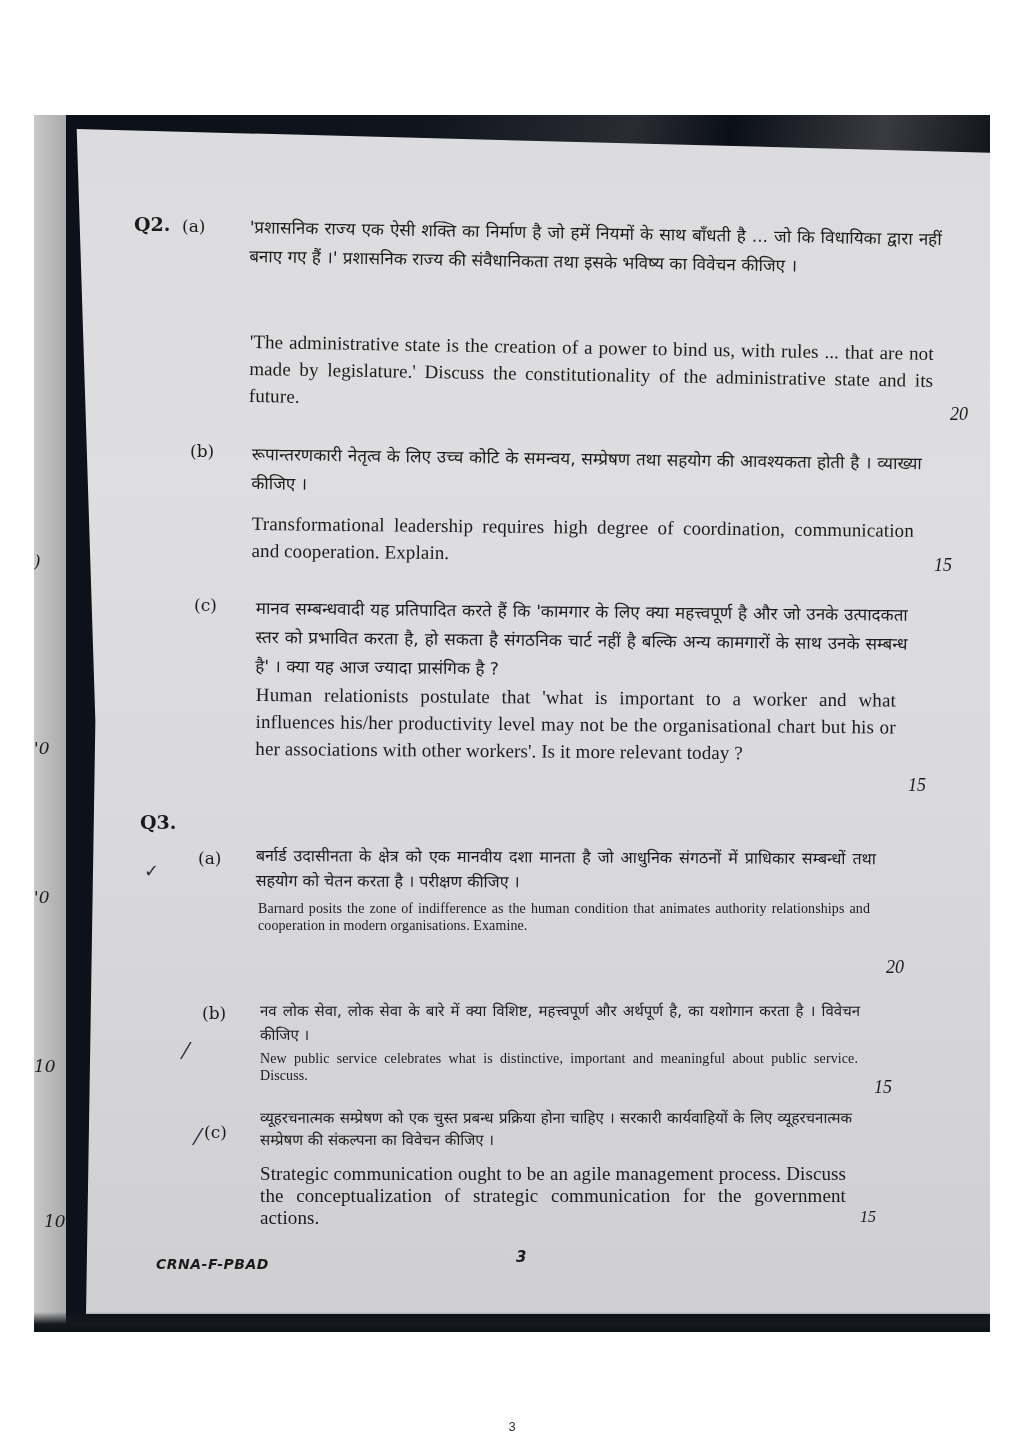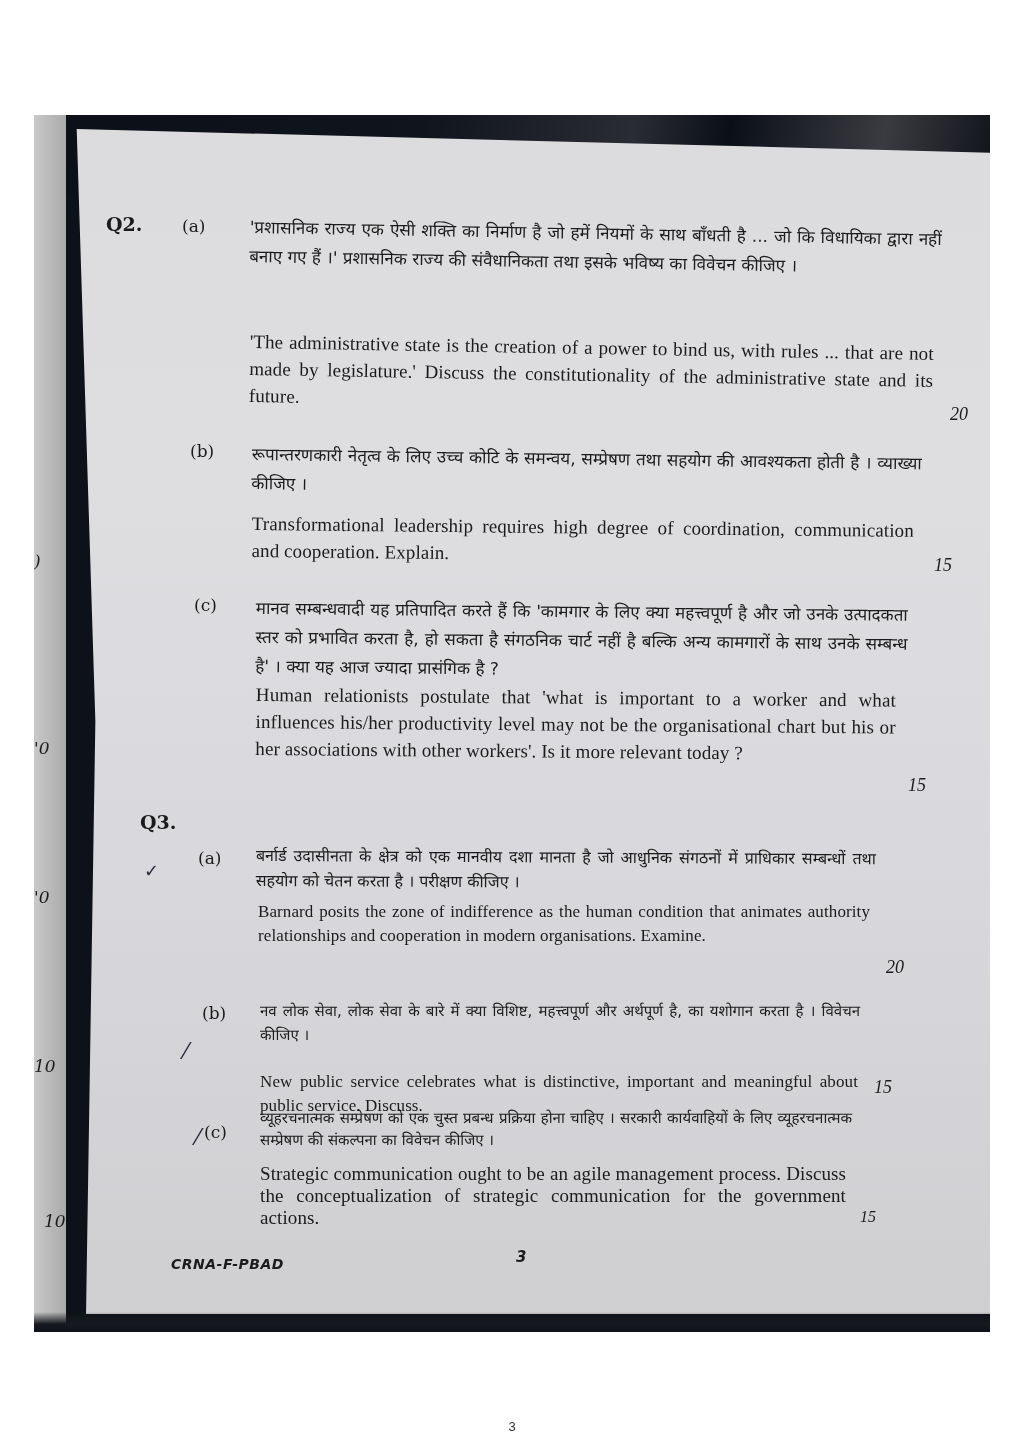--- a/index.html
+++ b/index.html
@@ -37,21 +37,21 @@
     .q-label { position: absolute; font-weight: bold; font-size: 19px; color: #1a1a1a; }
     .sub-label { position: absolute; font-size: 17px; color: #1a1a1a; }
     .hindi {
       position: absolute; font-family: "DejaVu Sans", sans-serif; font-size: 17px;
       line-height: 29px; color: #1b1b1b; text-align: justify;
     }
     .english {
       position: absolute; font-family: "Liberation Serif", serif; font-size: 19px;
       line-height: 27px; color: #1b1b1b; text-align: justify; letter-spacing: 0.1px;
     }
-    .english.small { font-size: 17px; line-height: 24px; }
+    .english.small { font-size: 14px; line-height: 17px; }
     .marks {
       position: absolute; font-family: "Liberation Serif", serif; font-style: italic;
       font-size: 18px; color: #1b1b1b;
     }
     .tick { position: absolute; color: #2b2b40; font-size: 18px; }
     .footer-code {
       position: absolute; font-family: "DejaVu Sans", sans-serif; font-style: italic;
       font-weight: bold; font-size: 14px; color: #1b1b1b; letter-spacing: 0.5px;
     }
     .footer-page { position: absolute; font-family: "DejaVu Sans", sans-serif; font-style: italic; font-weight: bold; font-size: 15px; color: #1b1b1b; }
@@ -69,21 +69,21 @@
   <div class="paper"></div>
   <div class="bottom-shadow"></div>
 
   <span class="margin-num" style="left:0px; top:436px;">)</span>
   <span class="margin-num" style="left:0px; top:623px;">'0</span>
   <span class="margin-num" style="left:0px; top:772px;">'0</span>
   <span class="margin-num" style="left:0px; top:941px;">10</span>
   <span class="margin-num" style="left:10px; top:1096px;">10</span>
 
   <div>
-    <span class="q-label" style="left:72px; top:98px;">Q2.</span>
+    <span class="q-label" style="left:100px; top:98px;">Q2.</span>
 
     <div>
       <span class="sub-label" style="left:148px; top:101px;">(a)</span>
       <div class="hindi" style="left:216px; top:98px; width:692px; transform:rotate(1deg); transform-origin:left top;">'प्रशासनिक राज्य एक ऐसी शक्ति का निर्माण है जो हमें नियमों के साथ बाँधती है ... जो कि विधायिका द्वारा नहीं बनाए गए हैं ।' प्रशासनिक राज्य की संवैधानिकता तथा इसके भविष्य का विवेचन कीजिए ।</div>
       <div class="english" style="left:216px; top:213px; width:684px; transform:rotate(1deg); transform-origin:left top;">'The administrative state is the creation of a power to bind us, with rules ... that are not made by legislature.' Discuss the constitutionality of the administrative state and its future.</div>
       <span class="marks" style="left:916px; top:289px;">20</span>
     </div>
 
     <div>
       <span class="sub-label" style="left:156px; top:326px;">(b)</span>
@@ -108,30 +108,30 @@
       <span class="sub-label" style="left:164px; top:733px;">(a)</span>
       <div class="hindi" style="left:222px; top:728px; width:620px; font-size:16px; line-height:25px; transform:rotate(0.3deg); transform-origin:left top;">बर्नार्ड उदासीनता के क्षेत्र को एक मानवीय दशा मानता है जो आधुनिक संगठनों में प्राधिकार सम्बन्धों तथा सहयोग को चेतन करता है । परीक्षण कीजिए ।</div>
       <div class="english small" style="left:224px; top:785px; width:612px;">Barnard posits the zone of indifference as the human condition that animates authority relationships and cooperation in modern organisations. Examine.</div>
       <span class="marks" style="left:852px; top:842px;">20</span>
     </div>
 
     <div>
       <span class="sub-label" style="left:168px; top:888px;">(b)</span>
       <span class="tick" style="left:150px; top:924px; font-size:22px;">⁄</span>
       <div class="hindi" style="left:226px; top:884px; width:600px; font-size:15px; line-height:24px;">नव लोक सेवा, लोक सेवा के बारे में क्या विशिष्ट, महत्त्वपूर्ण और अर्थपूर्ण है, का यशोगान करता है । विवेचन कीजिए ।</div>
-      <div class="english small" style="left:226px; top:935px; width:598px;margin-top:20px;">New public service celebrates what is distinctive, important and meaningful about public service. Discuss.</div>
+      <div class="english small" style="left:226px; top:935px; width:598px;">New public service celebrates what is distinctive, important and meaningful about public service. Discuss.</div>
       <span class="marks" style="left:840px; top:962px;">15</span>
     </div>
 
     <div>
       <span class="sub-label" style="left:170px; top:1007px;">(c)</span>
       <span class="tick" style="left:162px; top:1010px; font-size:22px;">⁄</span>
       <div class="hindi" style="left:226px; top:992px; width:592px; font-size:15px; line-height:22px;">व्यूहरचनात्मक सम्प्रेषण को एक चुस्त प्रबन्ध प्रक्रिया होना चाहिए । सरकारी कार्यवाहियों के लिए व्यूहरचनात्मक सम्प्रेषण की संकल्पना का विवेचन कीजिए ।</div>
       <div class="english small" style="left:226px; top:1048px; width:586px; font-size:19px; line-height:22px;">Strategic communication ought to be an agile management process. Discuss the conceptualization of strategic communication for the government actions.</div>
       <span class="marks" style="left:826px; top:1093px; font-size:16px;">15</span>
     </div>
   </div>
 
-  <span class="footer-code" style="left:137px; top:1141px;">CRNA-F-PBAD</span>
+  <span class="footer-code" style="left:122px; top:1141px;">CRNA-F-PBAD</span>
   <span class="footer-page" style="left:482px; top:1133px;">3</span>
 </div>
 
 <div class="pdf-page-number">3</div>
 
 </body></html>

